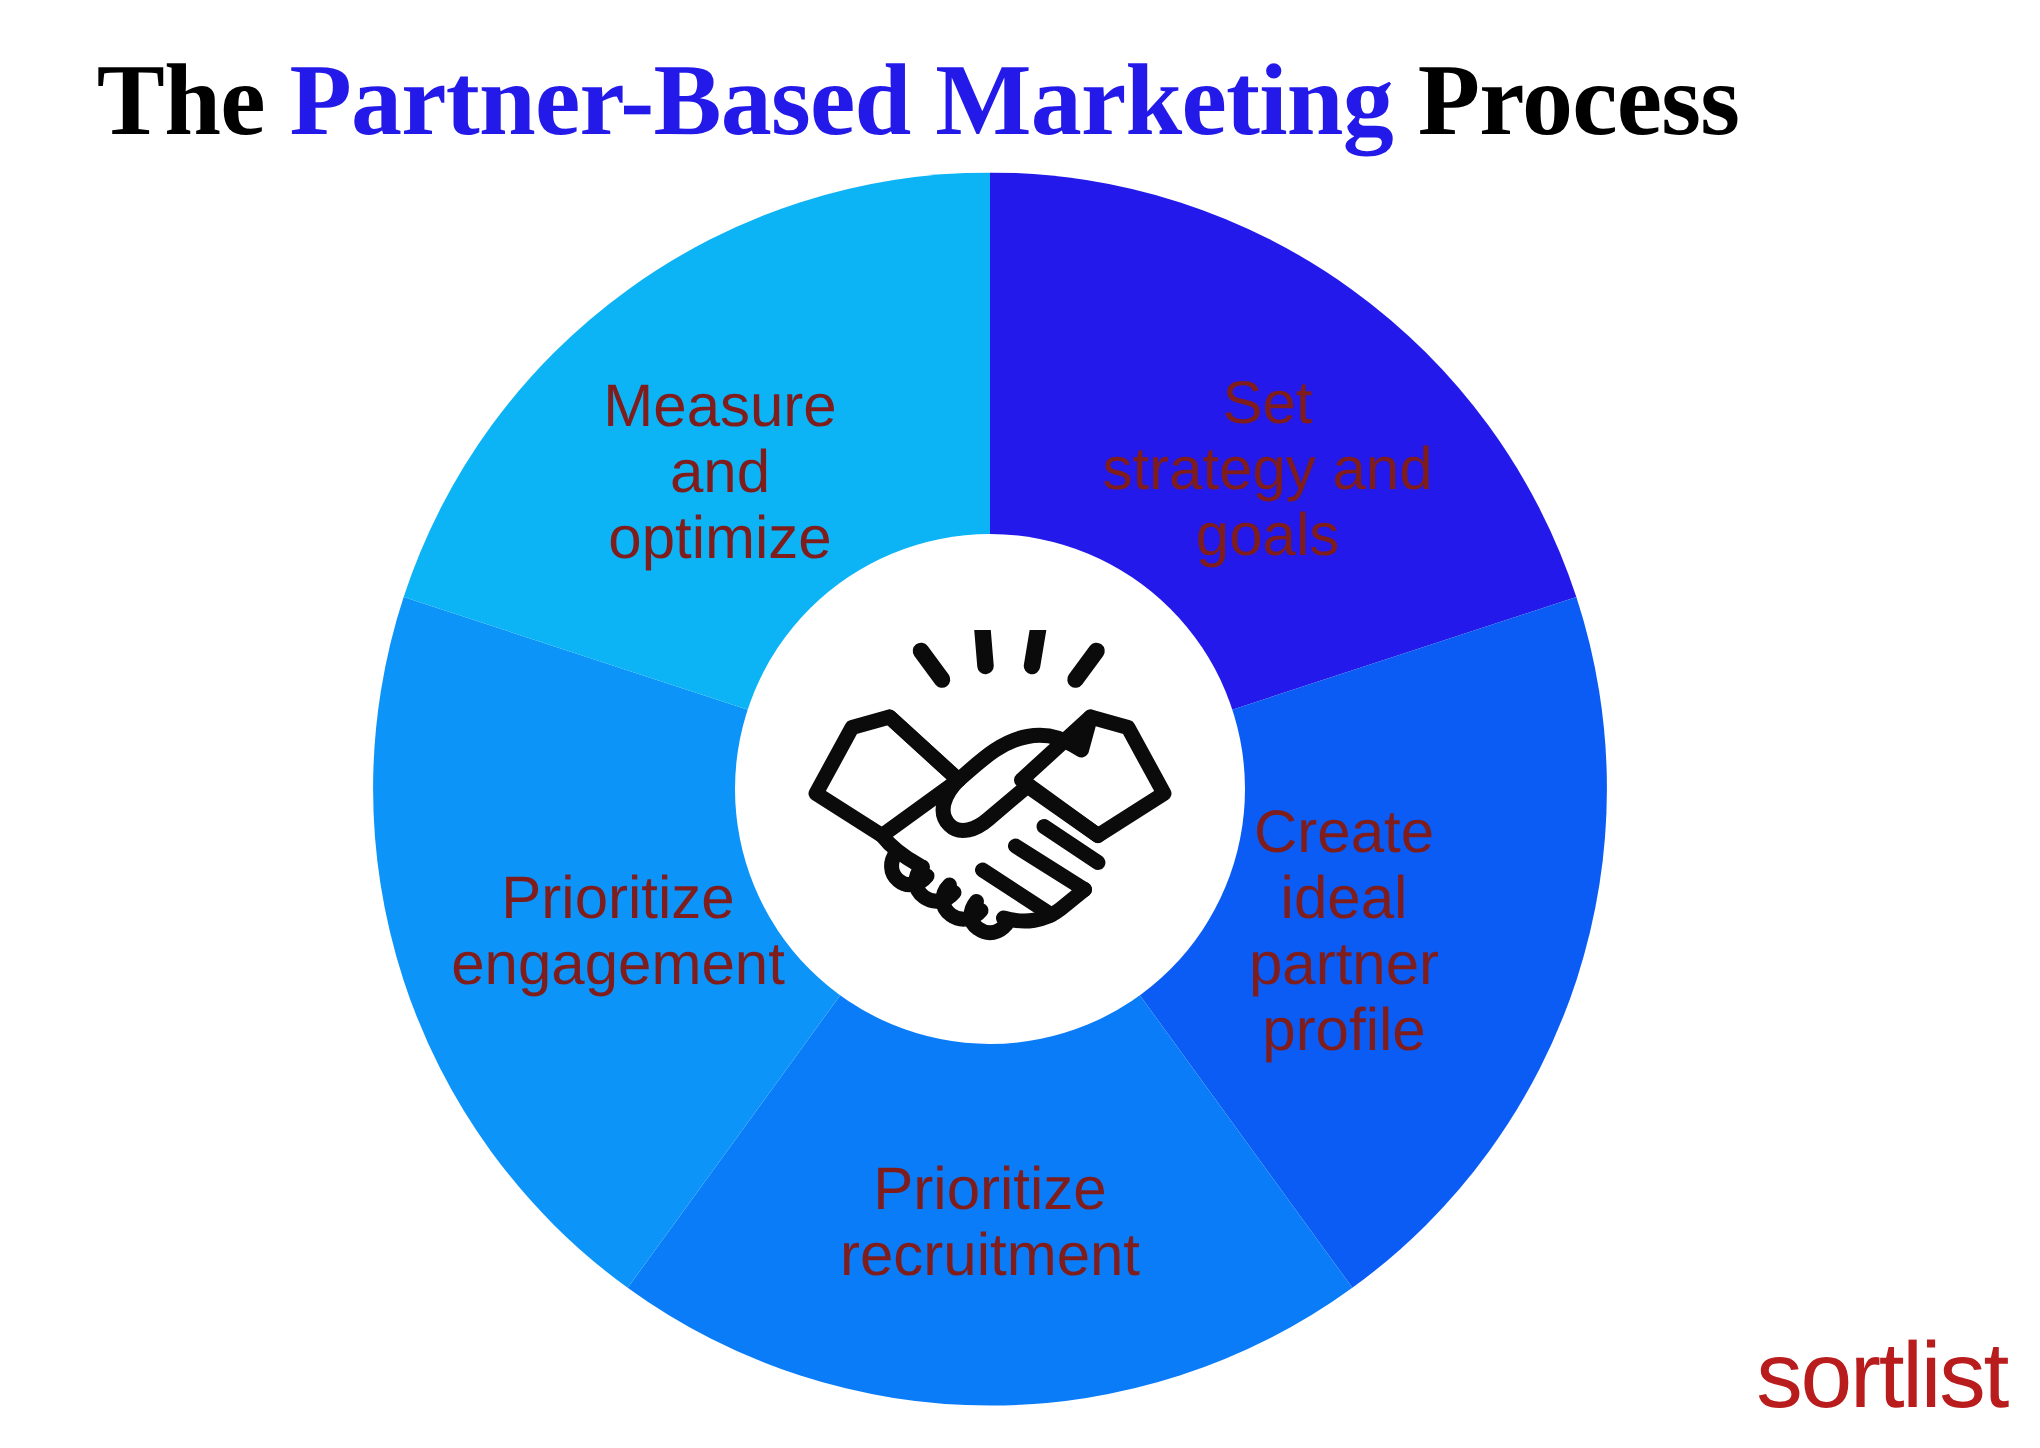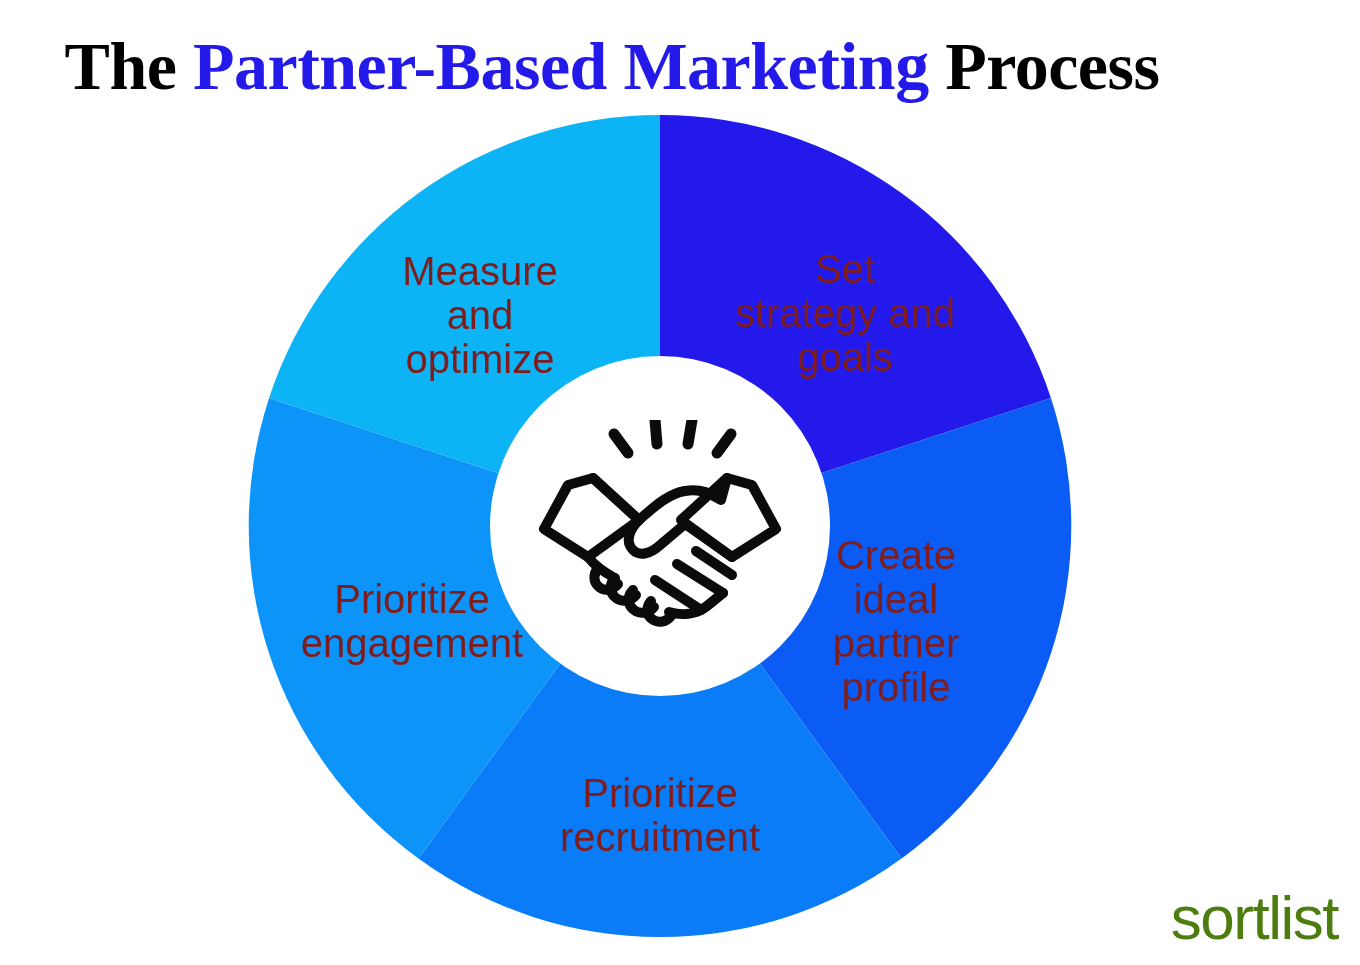--- a/index.html
+++ b/index.html
@@ -157,13 +157,13 @@
         <path d="M 134 192 C 148 196 162 194 172 186 L 188 173"></path>
         <path d="M 120 160 L 166 190"></path>
         <path d="M 142 144 L 188 173"></path>
         <path d="M 161 131 L 197 155"></path>
       </g>
     </svg>
   </div>
 
 </div>
 
-<div id="logo" style="color: #4d7c0f;">sortlist</div>
+<div id="logo" style="color: #b91c1c;">sortlist</div>
 
 </body></html>

